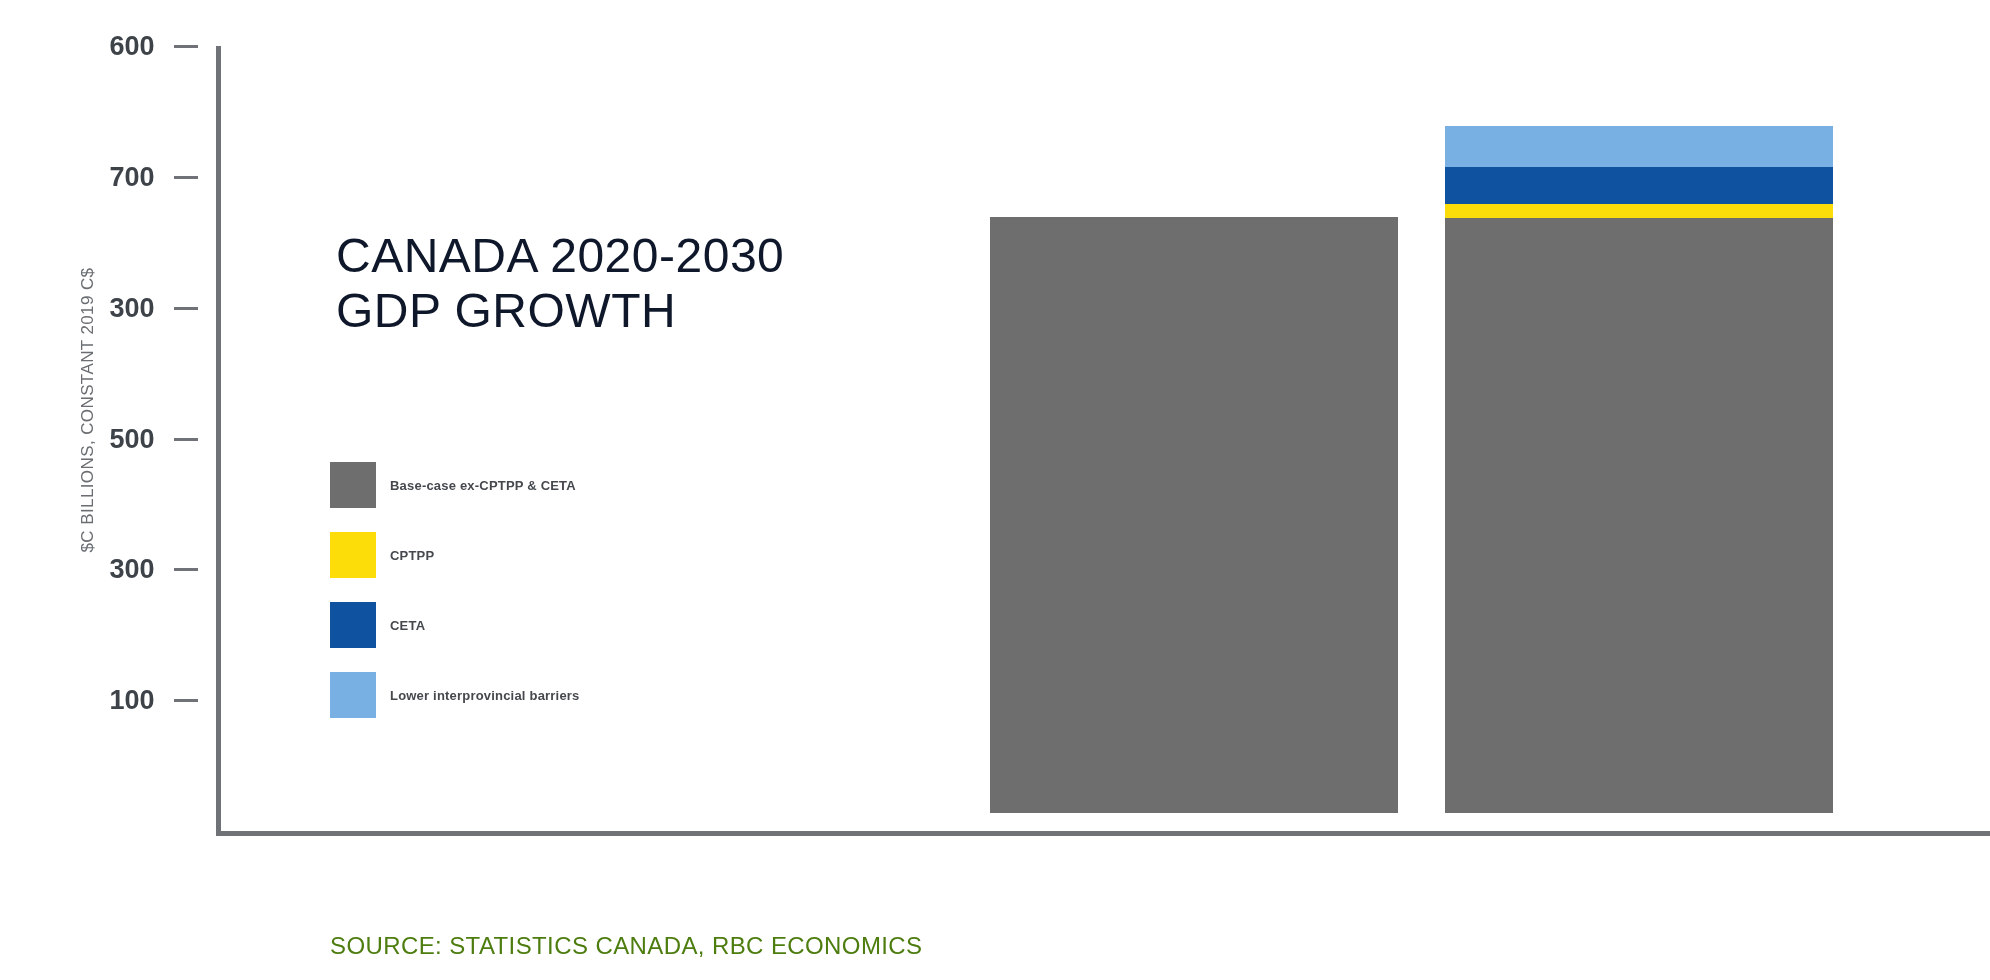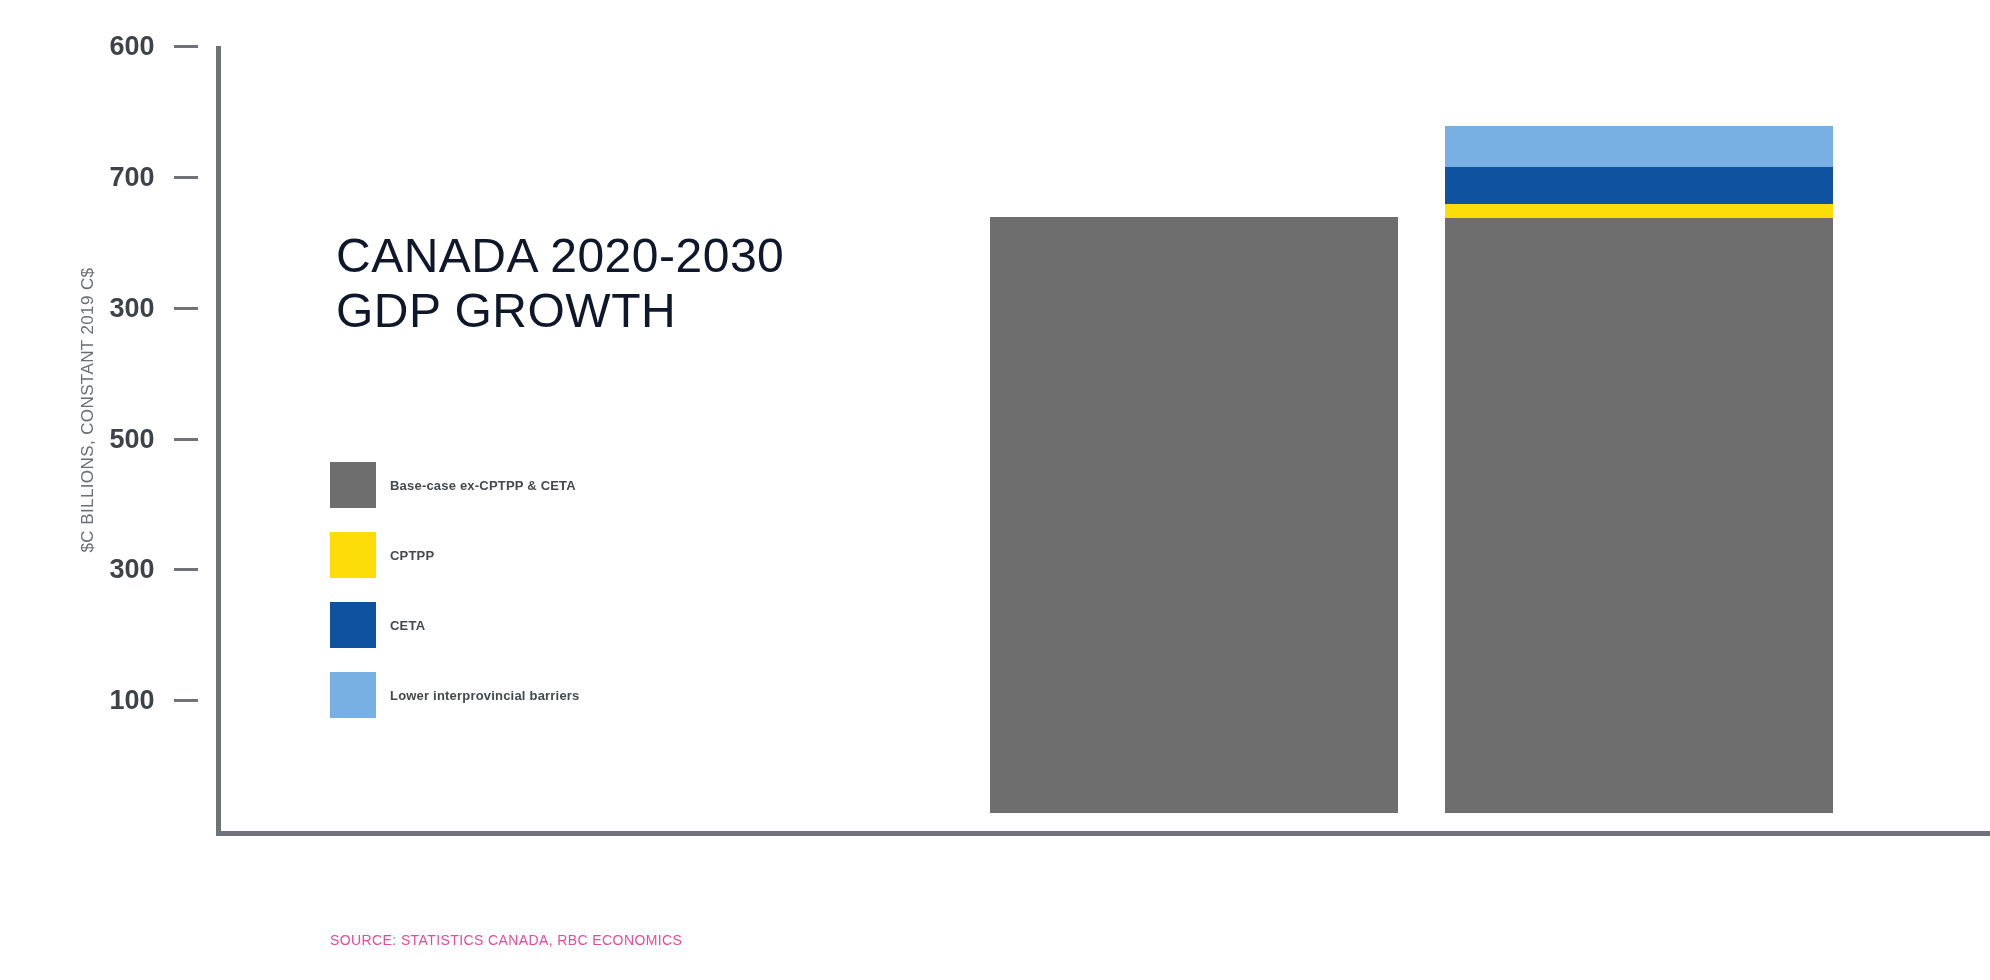--- a/index.html
+++ b/index.html
@@ -127,22 +127,22 @@
     position: absolute;
     bottom: 167px; 
   }
   .bar-seg { width: 100%; }
 
   
   .source-note {
     position: absolute;
     left: 330px;
     top: 932px;
-    font-size: 14px;
-    color: #ec4899;
+    font-size: 24px;
+    color: #4d7c0f;
     letter-spacing: 0.4px;
     white-space: nowrap;
   }
 </style>
 </head>
 <body>
 
 <div id="chart-root">
 
   <div class="y-axis-title">$C BILLIONS, CONSTANT 2019 C$</div>

